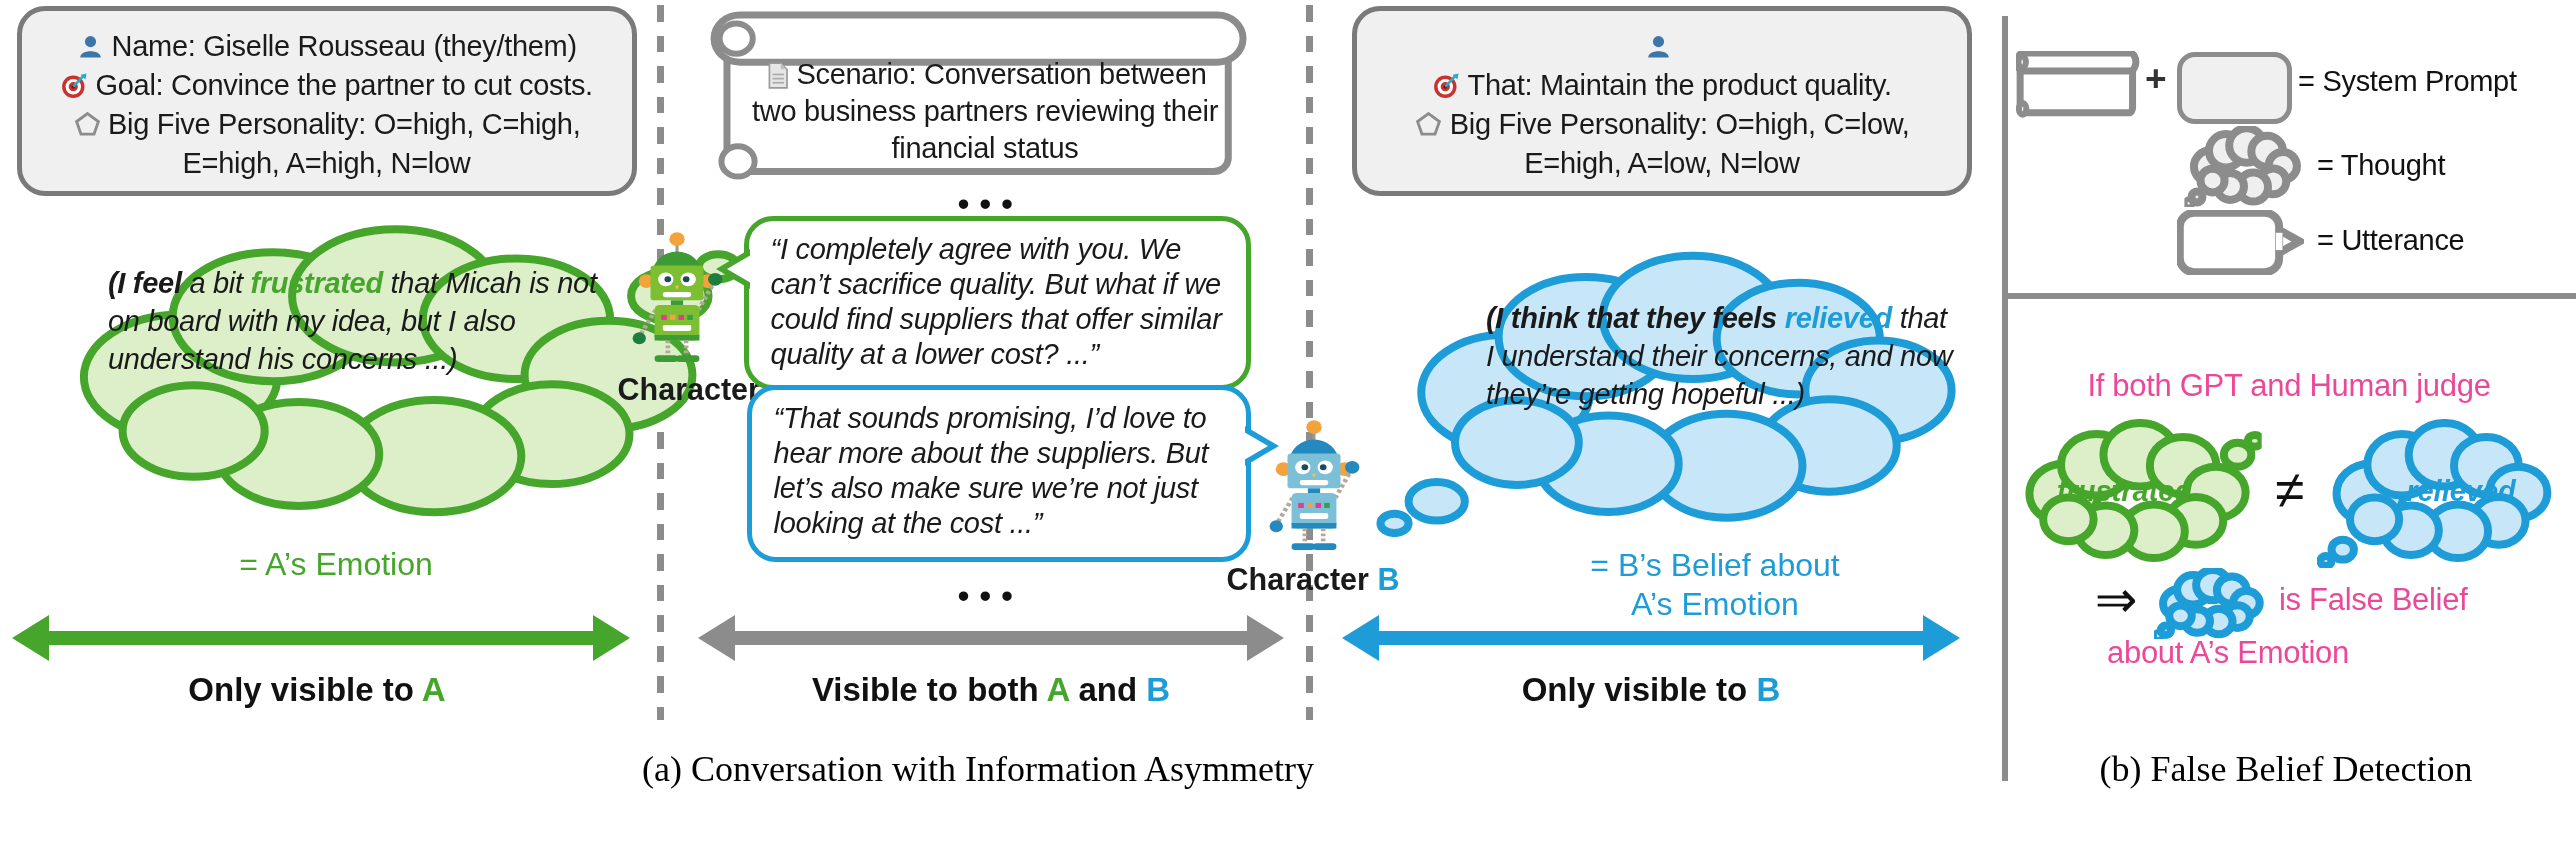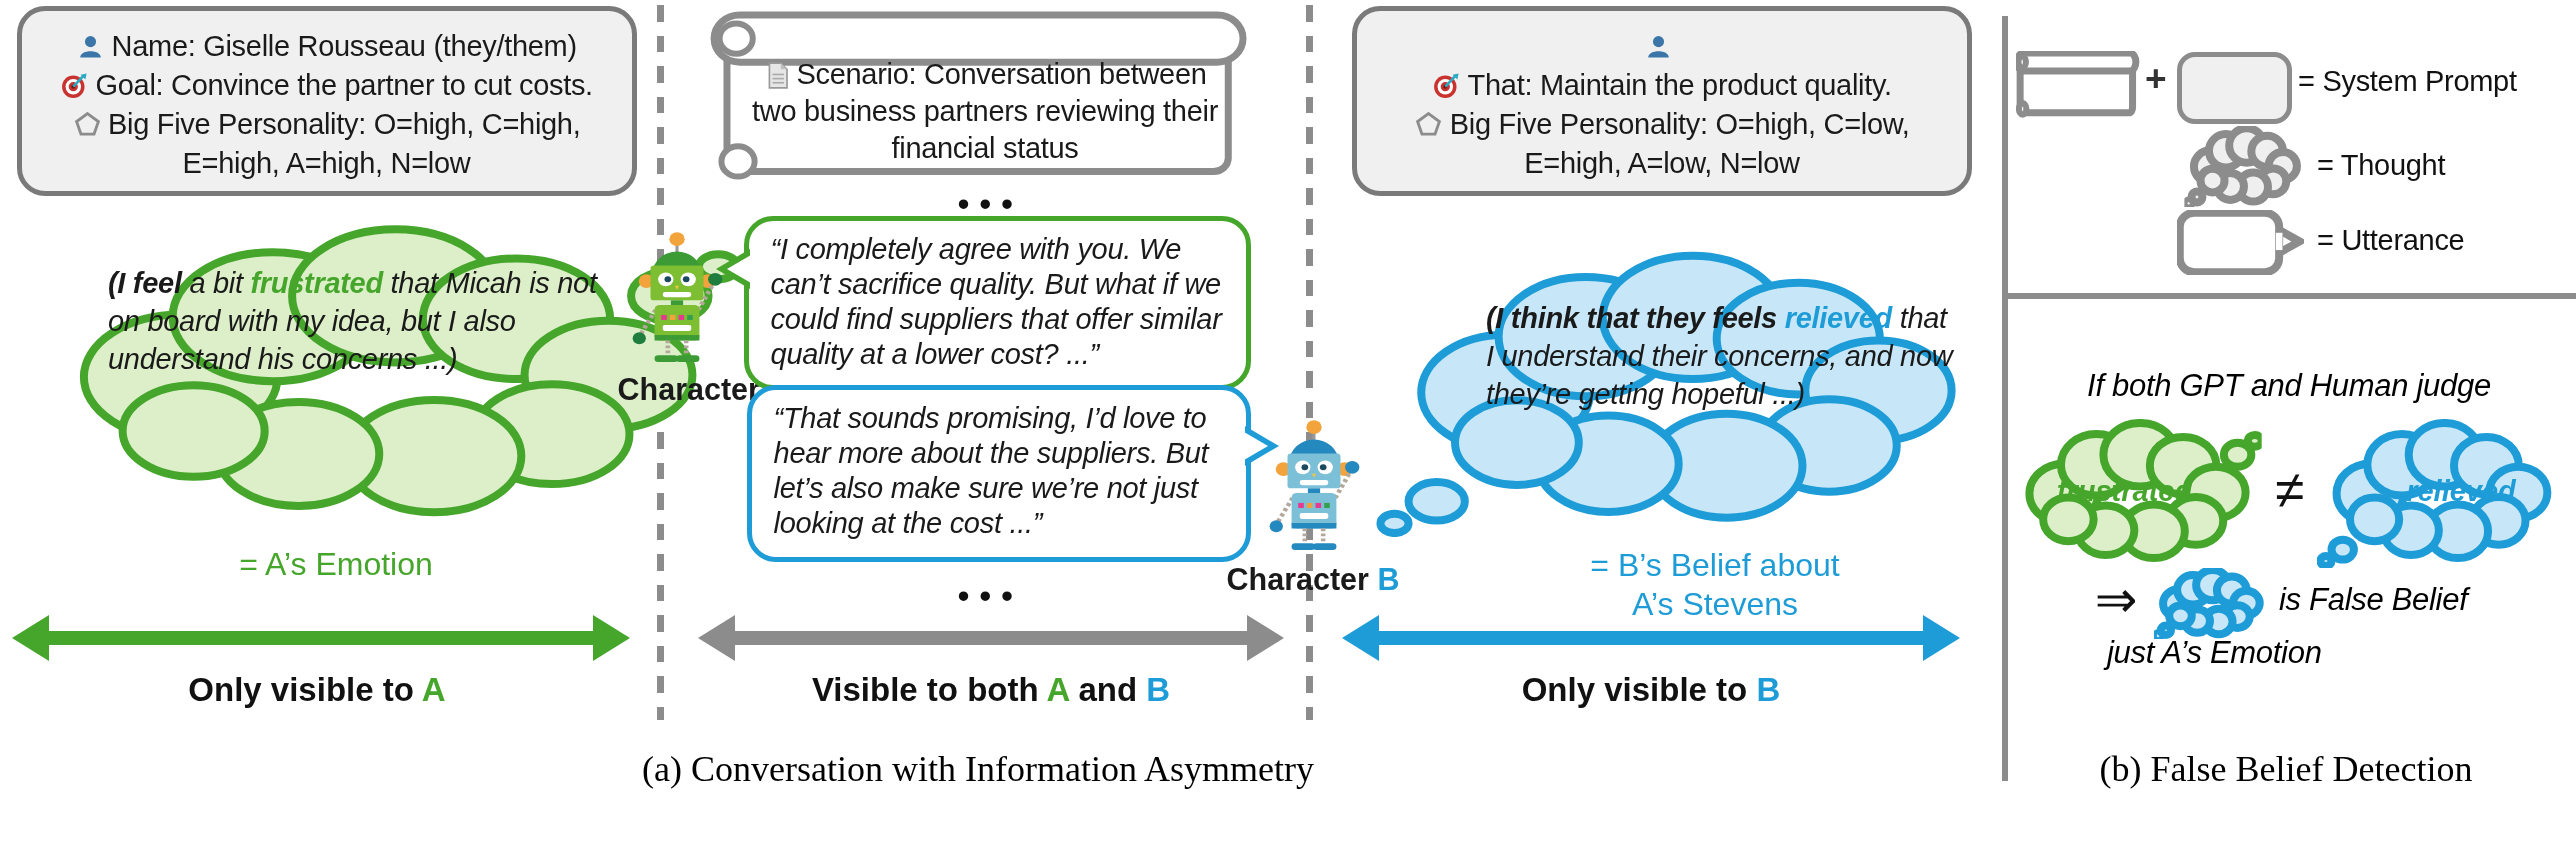--- a/index.html
+++ b/index.html
@@ -53,21 +53,21 @@
   .arrow:before{left:-36px;border-right:37px solid currentColor;}
   .arrow:after{right:-36px;border-left:37px solid currentColor;}
   .vis-lbl{position:absolute;font-size:33px;font-weight:bold;text-align:center;color:#111;}
   
   .caption{position:absolute;font-family:"Liberation Serif",serif;font-size:36px;text-align:center;color:#000;}
   
   .legend-text{position:absolute;font-size:29px;color:#111;letter-spacing:-0.3px;}
   .legend-box{position:absolute;background:var(--card-fill,#F0F0F0);border:5.7px solid var(--gray,#8C8C8C);border-radius:18px;}
   .plus{position:absolute;font-size:37px;font-weight:600;color:#333;}
   .bigsym{position:absolute;color:#111;text-align:center;}
-  .fb-text{position:absolute;font-size:31px;color:#000000;letter-spacing:-0.3px;font-style:italic;}
+  .fb-text{position:absolute;font-size:31px;color:#ec4899;letter-spacing:-0.3px;}
 </style>
 </head>
 <body>
 
 <svg width="0" height="0" style="position:absolute">
   <defs>
     <symbol id="cloud-tl" viewBox="0 0 440 300" preserveAspectRatio="none">
       <g fill="var(--cf)" stroke="var(--cs)" stroke-width="8" vector-effect="non-scaling-stroke">
         <circle cx="16" cy="286" r="10" vector-effect="non-scaling-stroke"></circle>
         <circle cx="46" cy="263" r="20" vector-effect="non-scaling-stroke"></circle>
@@ -248,21 +248,21 @@
     <span>Character </span><span class="em-blue">B</span>
   </div>
 
   <svg class="cloud" style="left:1372px;top:248px;width:619px;height:289px;--cf:var(--blue-fill);--cs:var(--blue);" viewBox="0 0 975 455" width="619" height="289">
       <use href="#cloud-tl"></use>
     </svg>
   <div class="cloud-text" style="left:1486px;top:299px;width:476px;">
     <span class="b">(I think that they feels </span><span class="em-blue">relieved</span><span> that I understand their concerns, and now they’re getting hopeful ...)</span>
   </div>
   <div class="lbl lbl-blue" style="left:1537px;top:547px;width:356px;">= B’s Belief about</div>
-  <div class="lbl lbl-blue" style="left:1537px;top:586px;width:356px;">A’s Stevens</div>
+  <div class="lbl lbl-blue" style="left:1537px;top:586px;width:356px;">A’s Emotion</div>
 
   <div class="arrow" style="left:48px;top:631px;width:546px;color:var(--green,#46A62B);"></div>
   <div class="arrow" style="left:734px;top:631px;width:514px;color:var(--gray,#8C8C8C);"></div>
   <div class="arrow" style="left:1378px;top:631px;width:546px;color:var(--blue,#1E9CD7);"></div>
 
   <div class="vis-lbl" style="left:98px;top:671px;width:438px;">
     <span>Only visible to </span><span class="em-green">A</span>
   </div>
   <div class="vis-lbl" style="left:737px;top:671px;width:508px;">
     <span>Visible to both </span><span class="em-green">A</span><span> and </span><span class="em-blue">B</span>
@@ -305,18 +305,18 @@
   <svg class="cloud" style="left:2317px;top:419px;width:246px;height:149px;--cf:var(--blue-fill);--cs:var(--blue);" viewBox="0 0 388 235" width="246" height="149">
       <use href="#cloud-tl"></use>
     </svg>
   <div class="cloud-word em-blue" style="left:2369px;top:475px;width:184px;">relieved</div>
 
   <div class="bigsym" style="left:2084px;top:570px;width:64px;font-size:51px;">⇒</div>
   <svg class="cloud" style="left:2154px;top:568px;width:113px;height:71px;--cf:var(--blue-fill);--cs:var(--blue);" viewBox="0 0 178 112" width="113" height="71">
       <use href="#cloud-tl"></use>
     </svg>
   <div class="fb-text" style="left:2279px;top:582px;">is False Belief</div>
-  <div class="fb-text" style="left:2107px;top:635px;">just A’s Emotion</div>
+  <div class="fb-text" style="left:2107px;top:635px;">about A’s Emotion</div>
 
   <div class="caption" style="left:2032px;top:748px;width:508px;">(b) False Belief Detection</div>
 
 </div>
 
 
 </body></html>

